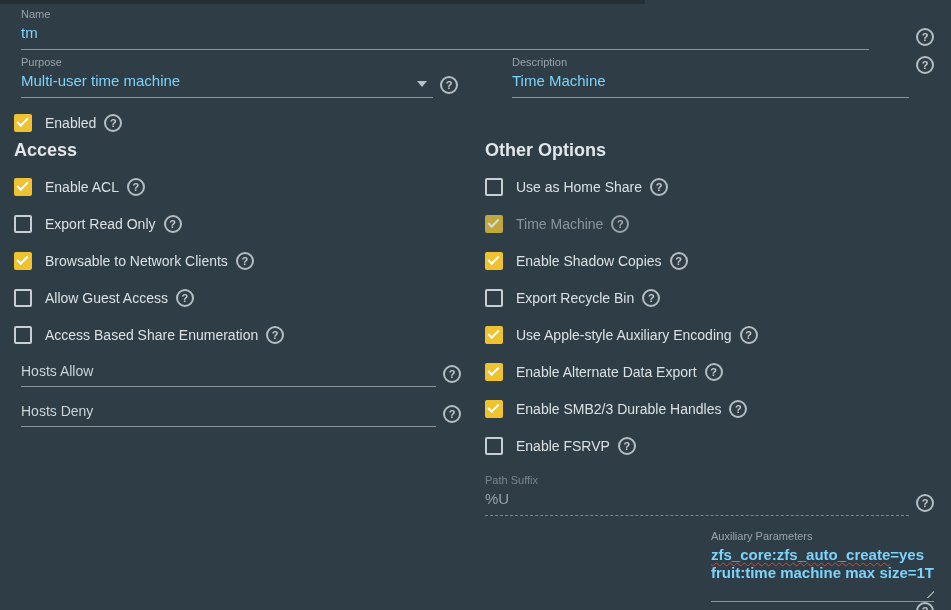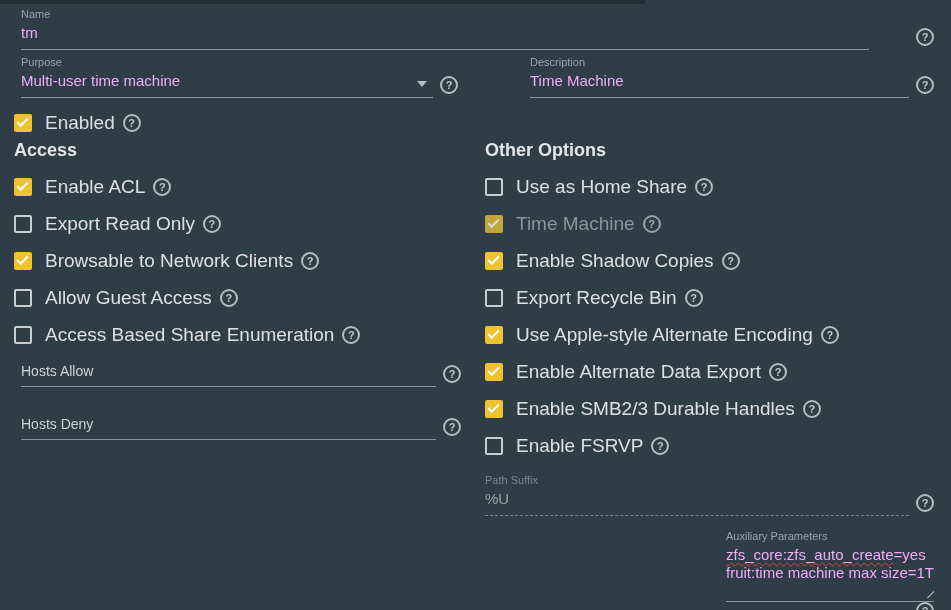--- a/index.html
+++ b/index.html
@@ -8,21 +8,21 @@
     position:relative;width:951px;height:610px;background:#2f3d46;overflow:hidden;
     font-family:"Liberation Sans",sans-serif;color:#e7eaeb;
   }
   .topstrip{position:absolute;left:0;top:0;width:645px;height:4px;background:#232e35;}
 
   
   .fieldrow{display:flex;align-items:flex-end;}
   .field{flex:1;position:relative;}
   .flabel{font-size:11px;line-height:13px;color:#9aa3ab;margin-bottom:3px;}
   .fvalue{
-    font-size:15px;line-height:18px;color:#f0abfc;
+    font-size:15px;line-height:18px;color:#7dd3fc;
     padding-bottom:7px;border-bottom:1px solid rgba(255,255,255,0.45);
     white-space:pre;min-height:26px;
   }
   .restlabel{ 
     font-size:14px;line-height:17px;color:#ccd2d5;
     padding-bottom:6px;border-bottom:1px solid rgba(255,255,255,0.45);
   }
   .field.disabled .flabel{color:#7b858d;}
   .field.disabled .fvalue{color:#99a1a7;border-bottom:1px dashed #7b858d;}
 
@@ -48,39 +48,39 @@
   .cb{
     position:relative;width:18px;height:18px;flex:0 0 18px;border-radius:2px;
     border:2px solid #c9ced2;background:transparent;
   }
   .cb.checked{border:none;background:#efc22f;}
   .cb.checked::after{
     content:"";position:absolute;left:3px;top:4px;width:9px;height:4px;
     border-left:2px solid #fdfdfd;border-bottom:2px solid #fdfdfd;
     transform:rotate(-45deg);
   }
-  .cblabel{font-size:19px;color:#dce0e2;margin-left:13px;}
+  .cblabel{font-size:14px;color:#dce0e2;margin-left:13px;}
   .cbrow.disabled .cb.checked{background:#bfa73e;}
   .cbrow.disabled .cb.checked::after{border-color:#d9dbd4;}
   .cbrow.disabled .cblabel{color:#8b949b;}
   .cbrow.disabled .help{border-color:#9aa1a6;color:#a8aeb2;}
 
   
   .row-name{position:absolute;left:21px;top:8px;width:913px;gap:40px;}
   .row-two{position:absolute;left:21px;top:56px;width:913px;display:flex;}
-  .purpose-wrap{width:437px;margin-right:72px;display:flex;align-items:flex-end;}
-  .desc-wrap{flex:1;display:flex;align-items:flex-end;}
+  .purpose-wrap{width:437px;margin-right:54px;display:flex;align-items:flex-end;}
+  .desc-wrap{flex:1;display:flex;}
   .row-enabled{position:absolute;left:14px;top:114px;}
   .row-enabled .cbrow{margin-bottom:0;}
   .col-left{position:absolute;left:14px;top:140px;width:447px;}
   .col-right{position:absolute;left:485px;top:140px;width:449px;}
-  .col-left .hostfield{margin-left:7px;margin-top:29px;}
+  .col-left .hostfield{margin-left:7px;margin-top:16px;}
   .col-left .hostfield.first{margin-top:18px;justify-content:space-between;}
 
-  .aux-lines{min-height:56px;}
+  .aux-lines{min-height:56px;font-weight:bold;}
   .misspell{text-decoration:underline;text-decoration-style:wavy;text-decoration-color:#d8453b;text-decoration-thickness:1px;text-underline-offset:2px;}
   .resize-handle{
     position:absolute;right:0;bottom:4px;width:10px;height:10px;
     background:repeating-linear-gradient(135deg,#9aa2a8 0 1px,transparent 1px 4.5px);
     clip-path:polygon(100% 0,100% 100%,0 100%);
   }
   .ps-gap{margin-top:8px;}
   .aux-gap{margin-top:14px;flex-direction:column;}
 </style>
 </head>
@@ -186,21 +186,21 @@
           <span class="cblabel">Enable Shadow Copies</span>
           <span class="help">?</span>
         </div>
         <div class="cbrow">
           <span class="cb"></span>
           <span class="cblabel">Export Recycle Bin</span>
           <span class="help">?</span>
         </div>
         <div class="cbrow">
           <span class="cb checked"></span>
-          <span class="cblabel">Use Apple-style Alternate Encoding</span>
+          <span class="cblabel">Use Apple-style Auxiliary Encoding</span>
           <span class="help">?</span>
         </div>
         <div class="cbrow">
           <span class="cb checked"></span>
           <span class="cblabel">Enable Alternate Data Export</span>
           <span class="help">?</span>
         </div>
         <div class="cbrow">
           <span class="cb checked"></span>
           <span class="cblabel">Enable SMB2/3 Durable Handles</span>

